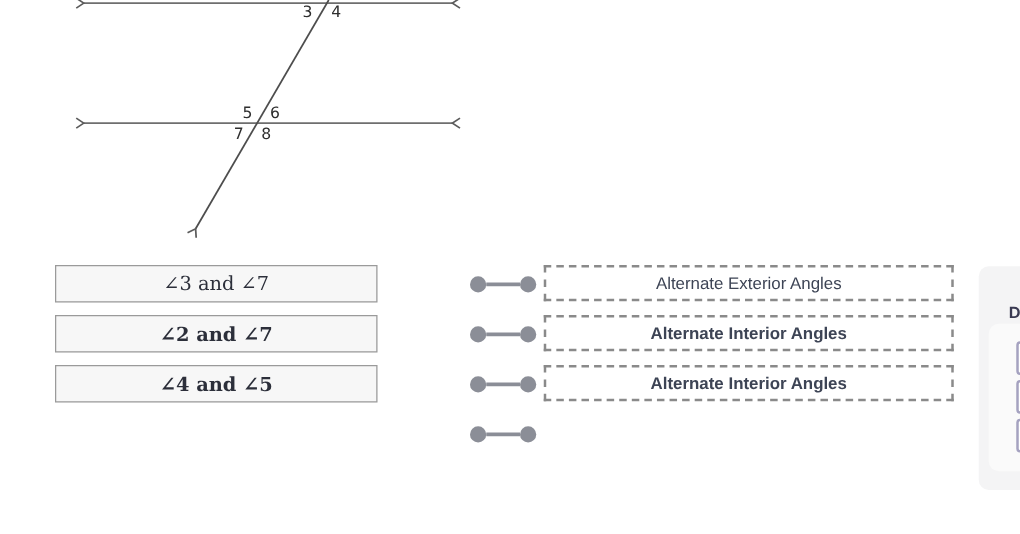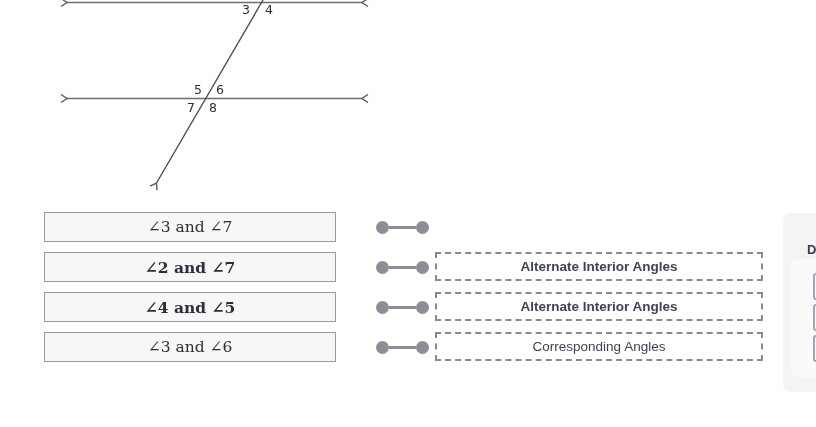--- a/index.html
+++ b/index.html
@@ -13,21 +13,21 @@
   
   .diagram-svg { position: absolute; left: 0; top: 0; }
   .diag-label {
     font-family: "DejaVu Sans", sans-serif;
     font-size: 12.5px; fill: #2f2f2f;
   }
   
   .match-row { position: absolute; left: 0; width: 816px; height: 30px; }
   .row-1 { top: 212px; } .row-2 { top: 252px; font-weight: bold; } .row-3 { top: 292px; font-weight: bold; } .row-4 { top: 332px; }
   .left-box {
-    position: absolute; left: 44px; top: 0; width: 292px; height: 30px;
+    position: absolute; left: 44px; top: 0; width: 258px; height: 30px;
     background: #f7f7f7; border: 1px solid #9a9a9a;
     display: flex; align-items: center; justify-content: center;
     font-family: "DejaVu Serif", "DejaVu Sans", serif;
     font-size: 15.5px; color: #2c2f3a;
   }
   .connector {
     position: absolute; left: 376px; top: 8px; width: 53px; height: 14px;
     display: flex; align-items: center;
   }
   .dot { width: 13px; height: 13px; border-radius: 50%; background: #8b8e97; flex: 0 0 auto; }
@@ -77,20 +77,21 @@
   <text class="diag-label" x="213" y="111.5" text-anchor="middle">8</text>
 </svg>
 
 <div class="match-row row-1">
   <div class="left-box">∠3 and ∠7</div>
   <div class="connector">
     <span class="dot"></span>
     <span class="link-line"></span>
     <span class="dot"></span>
   </div>
+  <div class="right-box">Alternate Exterior Angles</div>
 </div>
 
 <div class="match-row row-2">
   <div class="left-box">∠2 and ∠7</div>
   <div class="connector">
     <span class="dot"></span>
     <span class="link-line"></span>
     <span class="dot"></span>
   </div>
   <div class="right-box">Alternate Interior Angles</div>
@@ -100,27 +101,25 @@
   <div class="left-box">∠4 and ∠5</div>
   <div class="connector">
     <span class="dot"></span>
     <span class="link-line"></span>
     <span class="dot"></span>
   </div>
   <div class="right-box">Alternate Interior Angles</div>
 </div>
 
 <div class="match-row row-4">
-  <div class="left-box">∠3 and ∠6</div>
   <div class="connector">
     <span class="dot"></span>
     <span class="link-line"></span>
     <span class="dot"></span>
   </div>
-  <div class="right-box">Corresponding Angles</div>
 </div>
 
 <div class="side-panel">
   <div class="side-panel-heading">D</div>
   <div class="side-panel-inner">
     <div class="bank-chip chip-1"></div>
     <div class="bank-chip chip-2"></div>
     <div class="bank-chip chip-3"></div>
   </div>
 </div>

